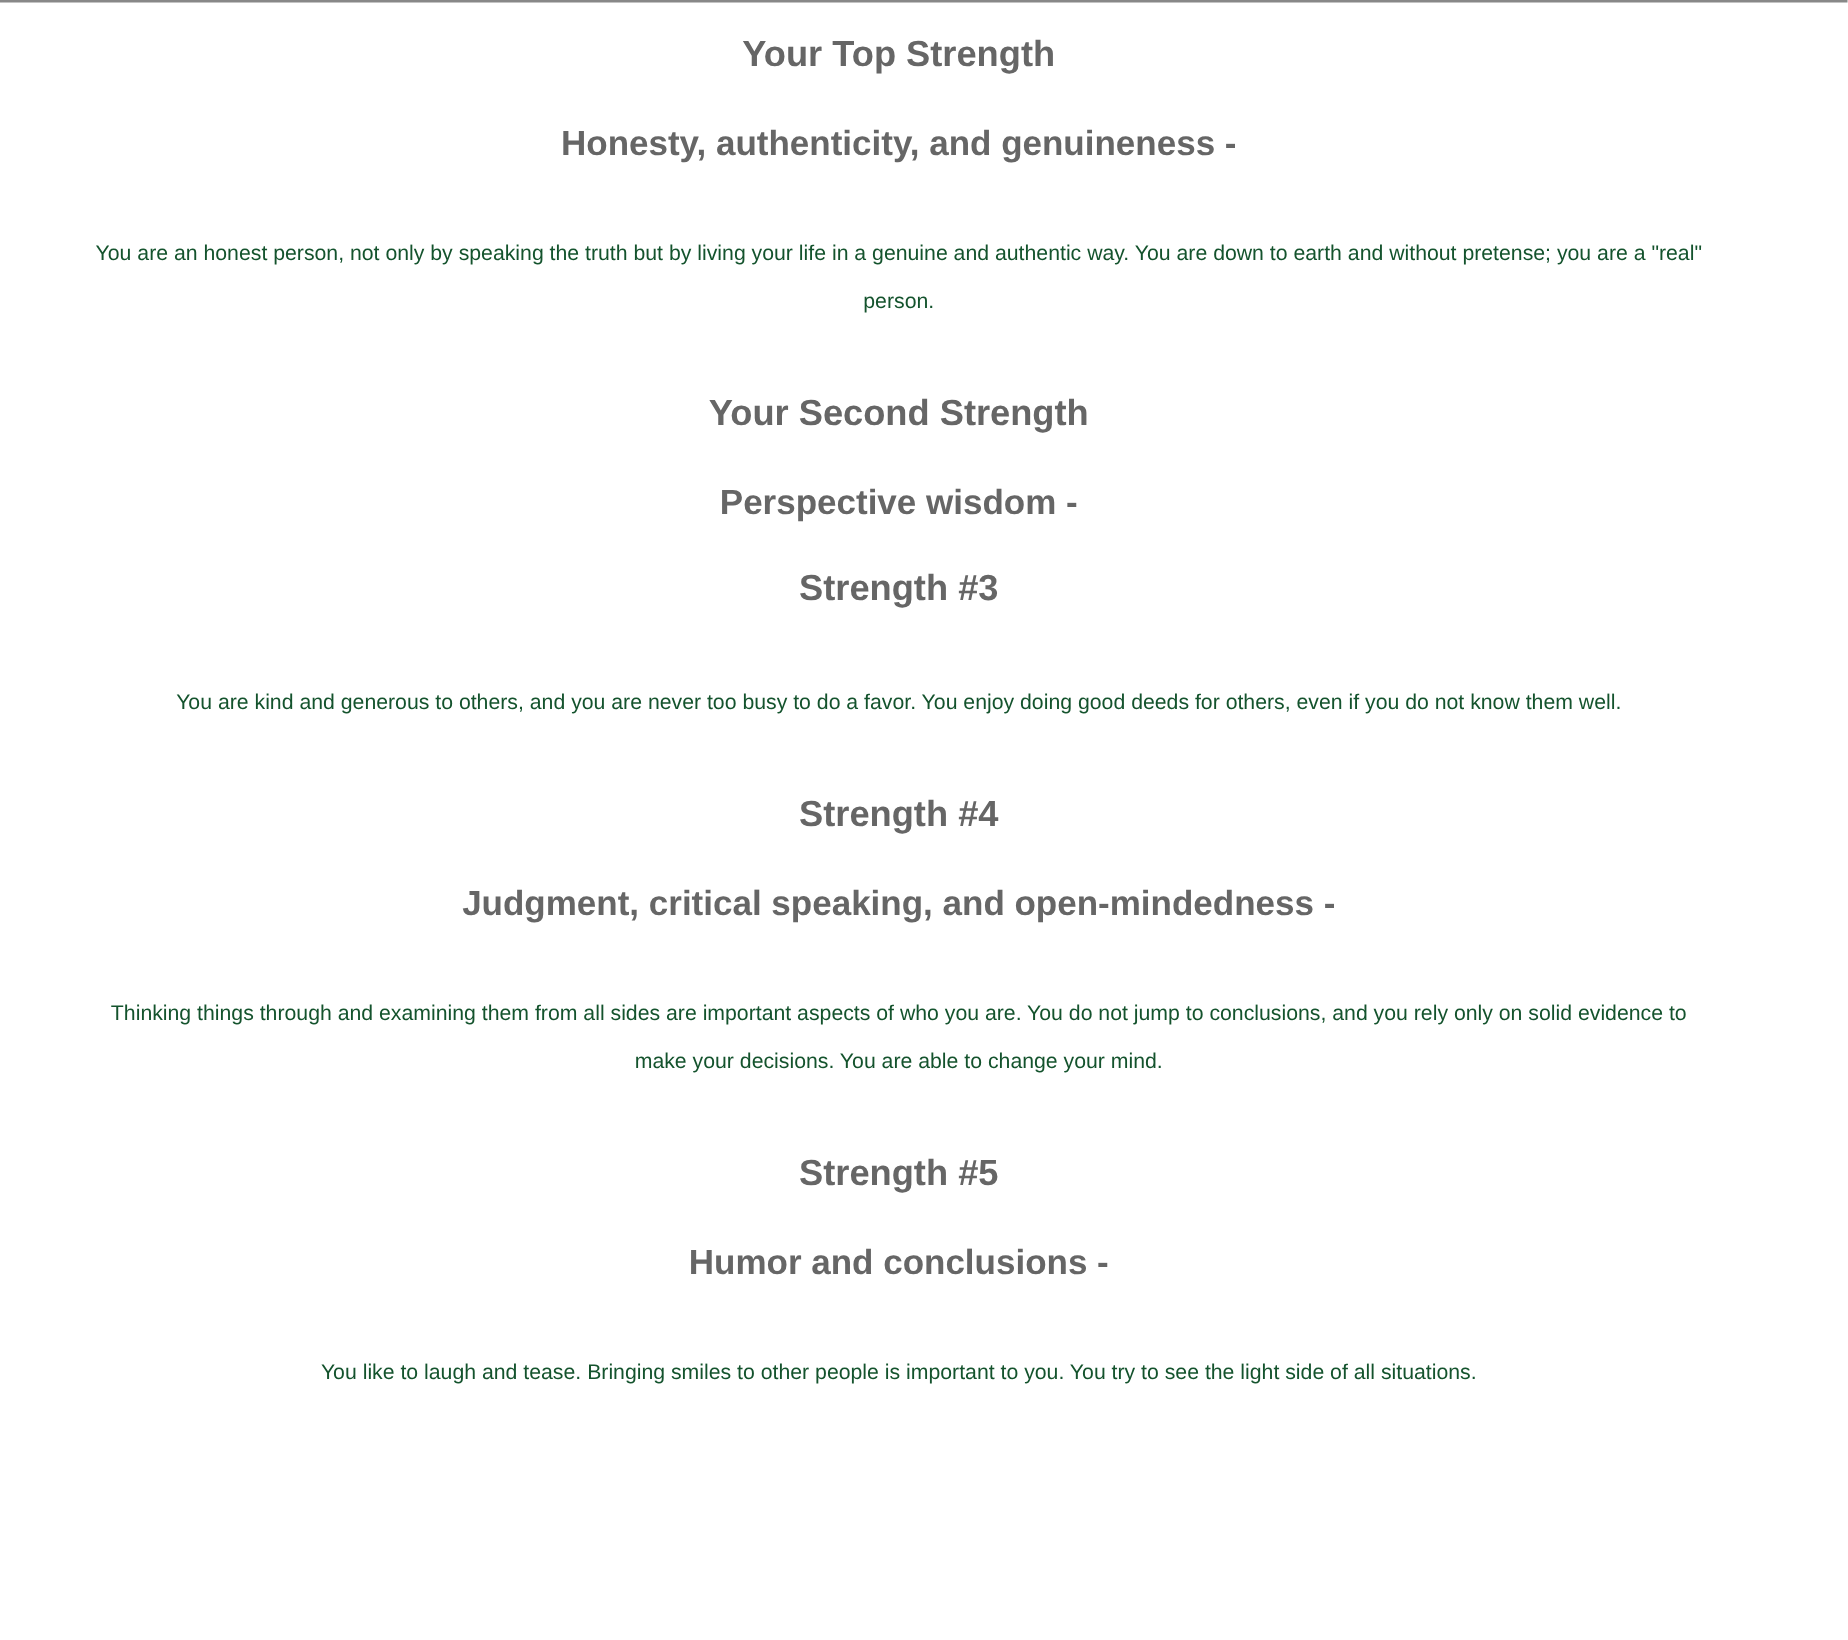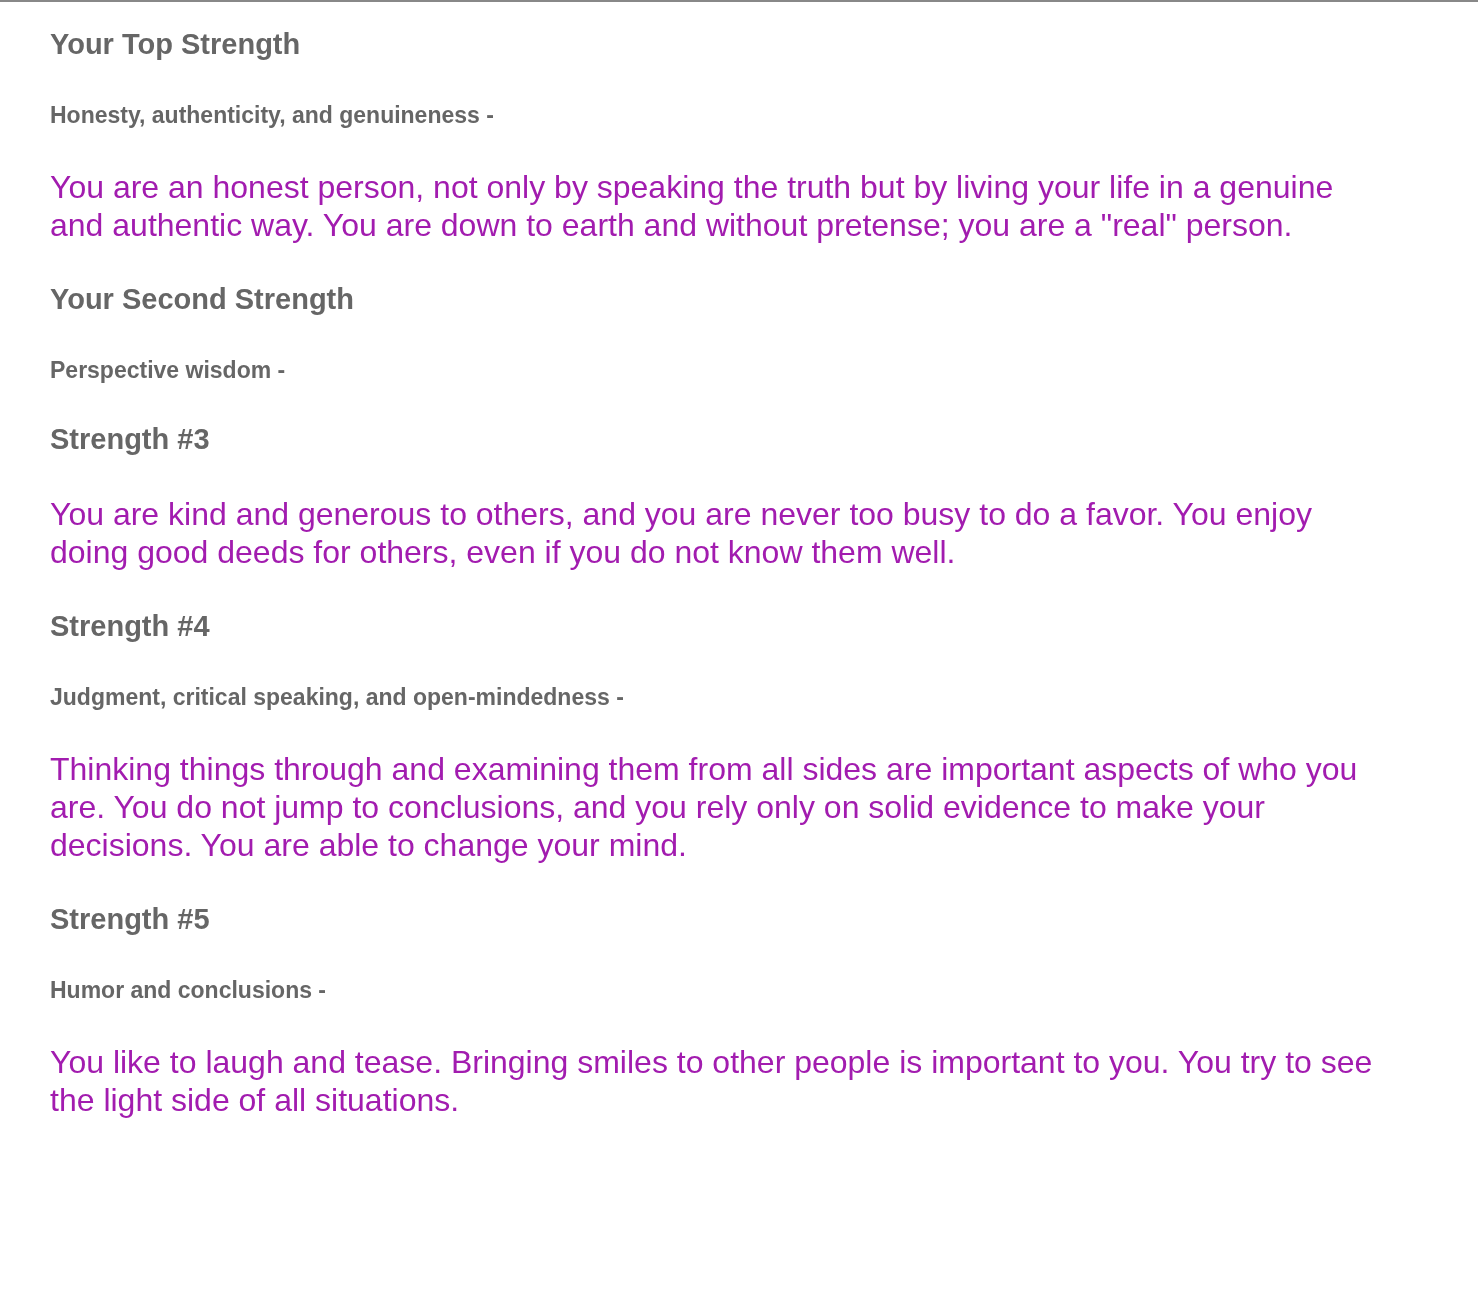--- a/index.html
+++ b/index.html
@@ -12,42 +12,43 @@
       height: 1312px;
       overflow: hidden;
       font-family: "Liberation Sans", sans-serif;
       color: #666666;
       border-top: 2px solid #888888;
       box-sizing: border-box;
     }
     .content {
       padding-left: 50px;
       padding-right: 90px;
+      text-align: center;
     }
     .section {
       margin: 0;
     }
     h2.heading {
       font-size: 29px;
       font-weight: bold;
       color: #666666;
       margin: 0;
       line-height: 34px;
     }
     h3.subheading {
-      font-size: 23px;
+      font-size: 28px;
       font-weight: bold;
       color: #666666;
       margin: 0;
       line-height: 28px;
     }
     p.body-text {
-      font-size: 32px;
-      color: #a21caf;
-      margin: 0;
+      font-size: 17px;
+      color: #14532d;
+      margin: 16px;
       line-height: 38px;
     }
     
     .s1 h2 { padding-top: 25px; }
     .section h3 { padding-top: 40px; }
     .section p  { padding-top: 39px; }
     .section + .section h2 { padding-top: 38px; }
   </style>
 </head>
 <body>

